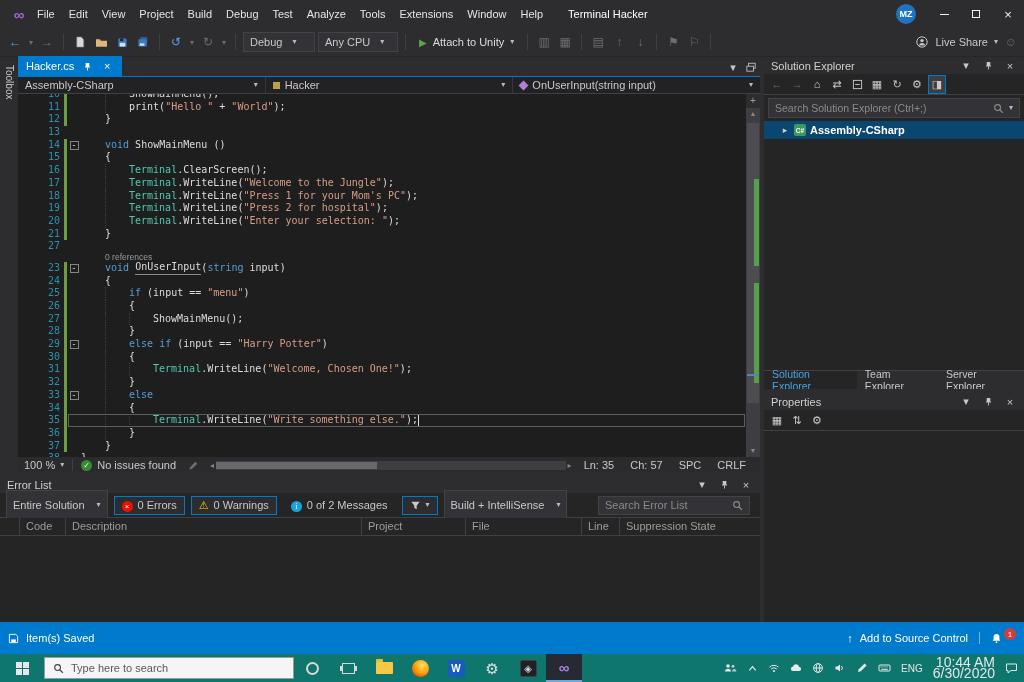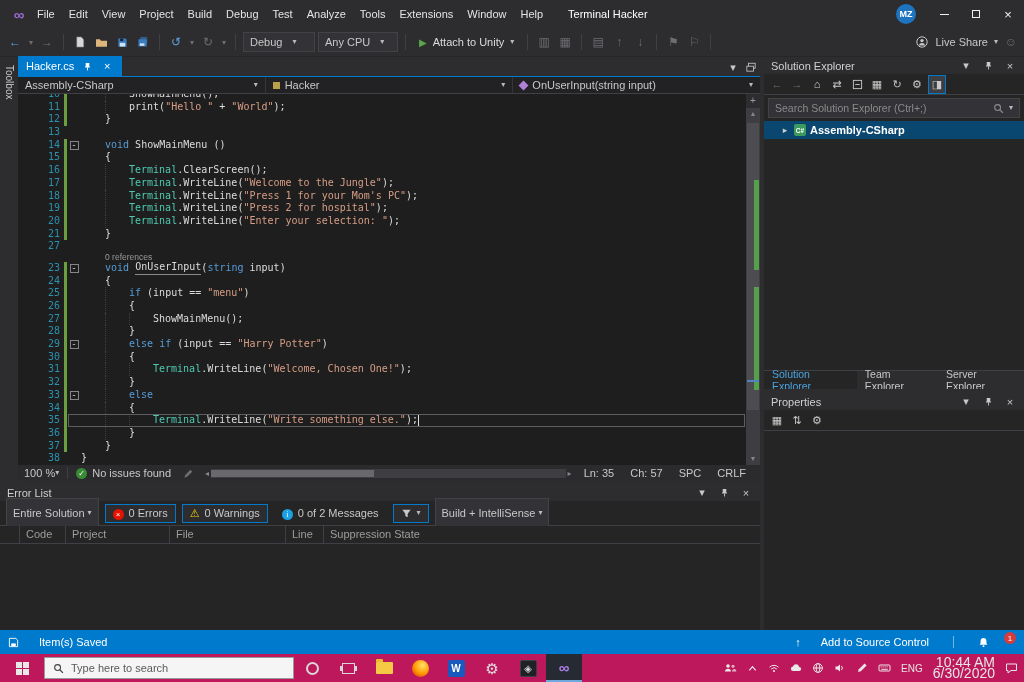--- a/index.html
+++ b/index.html
@@ -93,37 +93,37 @@
   .vscroll{width:14px;flex:none;background:#3e3e42;display:flex;flex-direction:column;}
   .split-grip{height:14px;flex:none;background:#2d2d30;color:#9a9aa0;font-size:10px;text-align:center;line-height:14px;}
   .vscroll .arr{height:12px;flex:none;color:#86868a;font-size:7px;text-align:center;line-height:12px;}
   .vtrack{flex:1;position:relative;}
   .vthumb{position:absolute;left:1px;right:1px;top:1%;height:86%;background:rgba(130,130,136,0.22);}
   .mark{position:absolute;right:1px;width:5px;background:#55a04a;}
   .mark.caretm{left:1px;right:1px;width:auto;height:2px;background:#4f83c4;}
 
   
   .ed-status{height:16px;flex:none;background:#2b2b2e;display:flex;align-items:center;gap:8px;padding:0 6px;color:#c8c8c8;}
-  .zoom{display:flex;align-items:center;}
+  .zoom{display:flex;align-items:center;gap:5px;}
   .vsep{width:1px;height:12px;background:#3f3f46;}
   .health{display:flex;align-items:center;gap:5px;}
   .ok-ic{width:11px;height:11px;border-radius:50%;background:#388a34;color:#fff;font-size:8px;display:inline-flex;align-items:center;justify-content:center;}
   .hscroll{flex:1;display:flex;align-items:center;gap:2px;min-width:0;}
   .harr{color:#85858a;font-size:8px;}
   .htrack{flex:1;height:9px;background:#3e3e42;position:relative;}
   .hthumb{position:absolute;left:0;top:1px;bottom:1px;width:46%;background:#68686d;}
   .pos{display:flex;gap:16px;margin:0 8px 0 4px;}
 
   
   .error-list{height:146px;flex:none;margin-top:3px;background:#252526;display:flex;flex-direction:column;}
   .panel-head{height:17px;flex:none;display:flex;align-items:center;padding:0 7px;gap:8px;background:#2d2d30;color:#d0d0d0;}
   .panel-head .ph-title{white-space:nowrap;}
   .ph-ic{display:inline-flex;align-items:center;justify-content:center;color:#c8c8c8;font-size:11px;width:14px;}
   .el-toolbar{height:25px;flex:none;background:#252526;border-bottom:1px solid #3f3f46;display:flex;align-items:center;gap:6px;padding:0 6px;}
-  .el-select{height:30px;background:#333337;border:1px solid #434346;display:flex;align-items:center;gap:3px;padding:0 6px;color:#c8c8c8;}
+  .el-select{height:30px;background:#333337;border:1px solid #434346;display:flex;align-items:center;gap:12px;padding:0 6px;color:#c8c8c8;}
   .el-filter{height:19px;display:flex;align-items:center;gap:5px;padding:0 7px;color:#c8c8c8;border:1px solid transparent;}
   .el-filter.bordered{border-color:#007acc;background:#2d2d30;}
   .err-ic{width:11px;height:11px;border-radius:50%;background:#e51400;color:#fff;font-size:8px;display:inline-flex;align-items:center;justify-content:center;}
   .warn-ic{color:#f2cc0c;font-size:11px;line-height:1;}
   .info-ic{width:11px;height:11px;border-radius:50%;background:#1ba1e2;color:#fff;font-size:8px;font-family:"Liberation Serif",serif;display:inline-flex;align-items:center;justify-content:center;}
   .el-search{margin-left:auto;width:152px;height:19px;background:#333337;border:1px solid #434346;display:flex;align-items:center;gap:5px;padding:0 6px;color:#8a8a8a;margin-right:4px;}
   .el-search-text{flex:1;white-space:nowrap;overflow:hidden;}
   .el-cols{height:18px;flex:none;display:flex;background:#252526;border-bottom:1px solid #3f3f46;color:#9d9d9d;}
   .ecell{border-right:1px solid #3f3f46;padding-left:6px;line-height:17px;white-space:nowrap;overflow:hidden;}
   .ec0{width:20px;}.ec1{width:46px;}.ec2{width:296px;}.ec3{width:104px;}.ec4{width:116px;}.ec5{width:38px;}.ec6{flex:1;border-right:none;}
@@ -144,27 +144,27 @@
   .twisty{width:10px;color:#cccccc;font-size:9px;text-align:center;flex:none;}
   .ticon{display:inline-flex;flex:none;}
   .tlabel.b{font-weight:bold;}
   .csbox{width:12px;height:12px;background:#3c9a5f;color:#fff;font-size:6.5px;font-weight:bold;border-radius:2px;display:inline-flex;align-items:center;justify-content:center;}
   .se-tabs{height:19px;flex:none;background:#2d2d30;border-top:1px solid #3f3f46;display:flex;align-items:center;}
   .setab{padding:0 8px;font-size:10.5px;color:#c8c8c8;height:100%;display:flex;align-items:center;}
   .setab.active{color:#4aa3e0;background:#252526;}
   .props-body{flex:1;background:#252526;}
 
   
-  .vsstatus{height:24px;flex:none;background:#007acc;color:#fff;display:flex;align-items:center;gap:20px;padding:0 8px;}
+  .vsstatus{height:32px;flex:none;background:#007acc;color:#fff;display:flex;align-items:center;gap:7px;padding:0 8px;}
   .vsstatus .st-ic{display:inline-flex;color:#fff;}
   .st-sep{width:1px;height:12px;background:rgba(255,255,255,0.45);margin:0 4px;}
   .badge{width:12px;height:12px;border-radius:50%;background:#d83b3b;color:#fff;font-size:8px;display:flex;align-items:center;justify-content:center;margin:-8px 0 0 -5px;}
 
   
-  .taskbar{height:28px;flex:none;background:#be185d;display:flex;align-items:center;color:#e6e6e6;}
+  .taskbar{height:28px;flex:none;background:#0f766e;display:flex;align-items:center;color:#e6e6e6;}
   .tb-btn{width:36px;height:28px;display:flex;align-items:center;justify-content:center;flex:none;}
   .tb-btn.start{width:44px;}
   .tb-btn.active{background:#262a33;border-bottom:2px solid #6fa8dc;}
   .wingrid{display:grid;grid-template-columns:6px 6px;grid-template-rows:6px 6px;gap:1px;}
   .wingrid i{background:#e8e8e8;}
   .tb-search{width:250px;height:22px;background:#f5f5f5;border:1px solid #9a9a9a;display:flex;align-items:center;gap:7px;padding:0 8px;color:#5a5a5a;flex:none;}
   .tb-search [data-icon]{color:#444;}
   .cortana-ring{width:13px;height:13px;border:2px solid #d8d8d8;border-radius:50%;}
   .taskview{width:13px;height:11px;border:1px solid #d8d8d8;box-shadow:-5px 0 0 -3px #d8d8d8,5px 0 0 -3px #d8d8d8;}
   .folder-ic{width:17px;height:12px;background:#f5c944;border-radius:1px;position:relative;}
@@ -755,24 +755,34 @@
                 <svg width="11" height="11" viewBox="0 0 12 12">
                   <path d="M1.5 2h9L7.3 6.2V10L4.7 8.6V6.2z" fill="currentColor"></path>
                 </svg>
               </span>
             <span class="caret" data-icon="chevron-down">▾</span>
           </div>
           <div class="el-select">
             <span>Build + IntelliSense</span>
             <span class="caret" data-icon="chevron-down">▾</span>
           </div>
+          <div class="el-search">
+            <span class="el-search-text">Search Error List</span>
+            <span data-icon="magnifier">
+                <svg width="11" height="11" viewBox="0 0 12 12">
+                  <circle cx="5" cy="5" r="3.2" fill="none" stroke="currentColor" stroke-width="1.2"></circle>
+                  <line x1="7.4" y1="7.4" x2="10.8" y2="10.8" stroke="currentColor" stroke-width="1.4"></line>
+                </svg>
+              </span>
+          </div>
         </div>
         <div class="el-cols">
             <span class="ecell ec0"></span>
             <span class="ecell ec1">Code</span>
+            <span class="ecell ec2">Description</span>
             <span class="ecell ec3">Project</span>
             <span class="ecell ec4">File</span>
             <span class="ecell ec5">Line</span>
             <span class="ecell ec6">Suppression State</span>
           </div>
         <div class="el-body"></div>
       </div>
     </div>
 
     <div class="right-panel">

